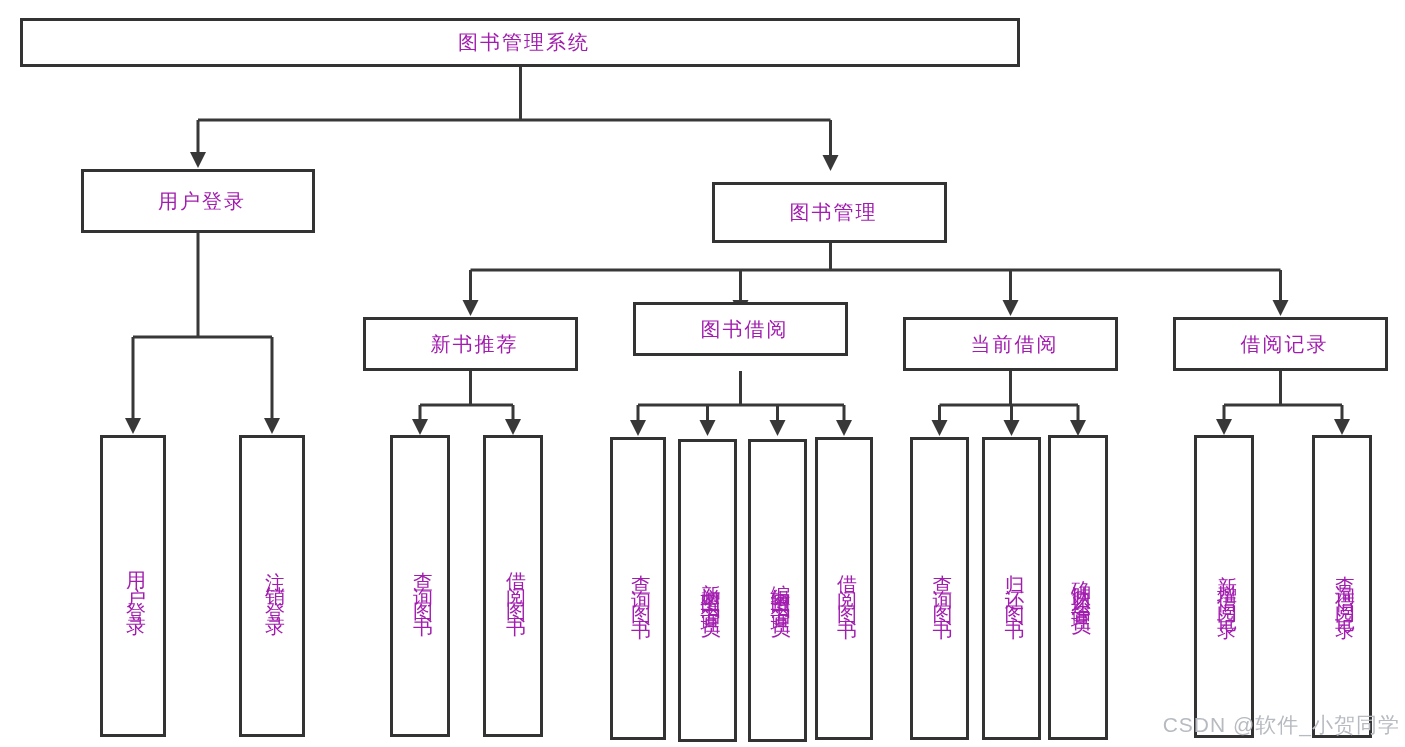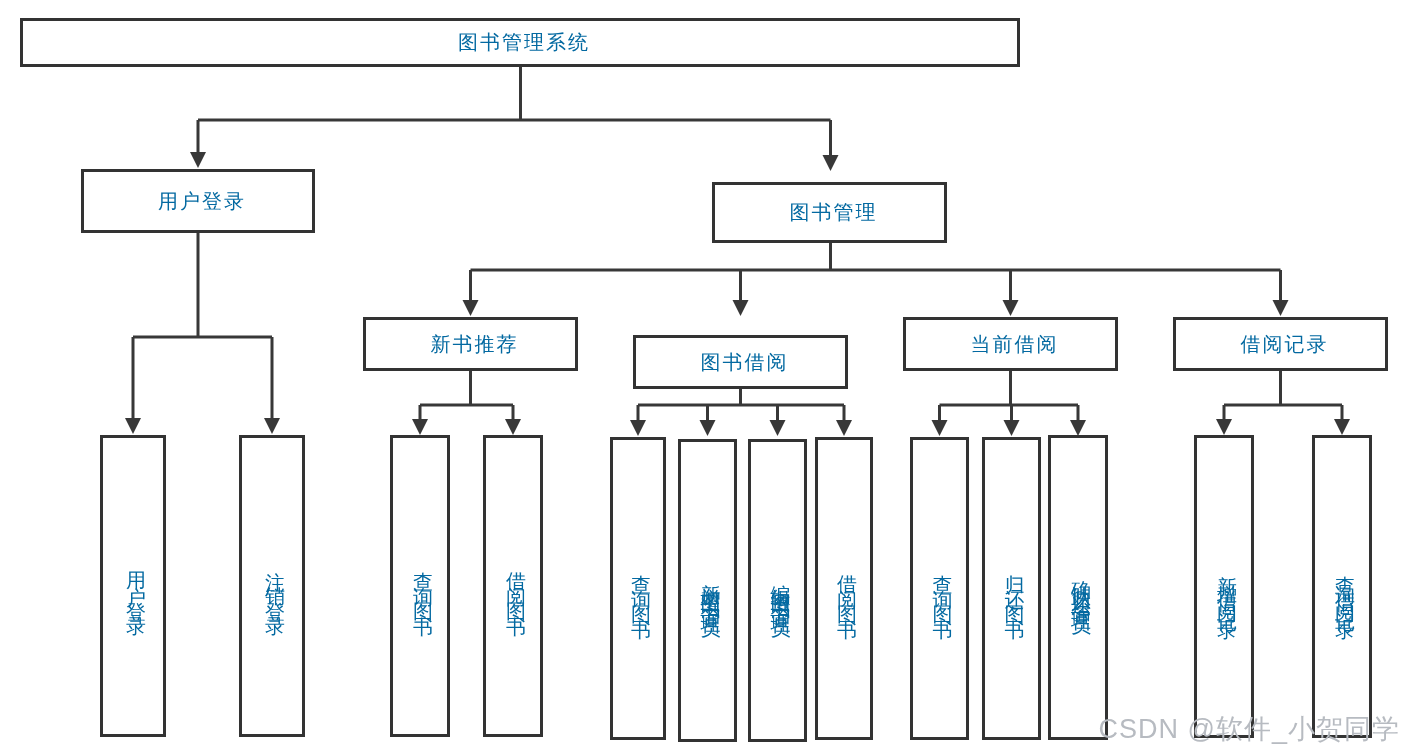--- a/index.html
+++ b/index.html
@@ -31,38 +31,38 @@
     position: absolute;
     box-sizing: border-box;
     background: #ffffff;
     border: 3px solid #333333;
     display: flex;
     align-items: center;
     justify-content: center;
     z-index: 2;
     font-size: 20px;
     letter-spacing: 2px;
-    color: #0369a1;
+    color: #a21caf;
     padding-left: 8px;
   }
   .leaf .vtext {
     writing-mode: vertical-rl;
     text-orientation: mixed;
     white-space: nowrap;
     font-size: 20px;
   }
   .vtext.short { letter-spacing: 15px; }
   .vtext.med   { letter-spacing: 9px;  }
   .vtext.long  { letter-spacing: 5px;  }
   #watermark {
     position: absolute;
     right: 5px;
     top: 711px;
     z-index: 3;
-    font-size: 27px;
+    font-size: 21px;
     letter-spacing: 1px;
     color: #b7bbc1;
   }
 </style>
 </head>
 <body>
 
 <div id="canvas">
 
   <svg id="connectors" viewBox="0 0 1405 747" xmlns="http://www.w3.org/2000/svg">
@@ -122,21 +122,21 @@
   <div class="node" style="left:81px; top:169px; width:234px; height:64px;">
     <span>用户登录</span>
   </div>
   <div class="node" style="left:712px; top:172px; width:235px; height:61px;margin-top:10px;">
     <span>图书管理</span>
   </div>
 
   <div class="node" style="left:363px; top:317px; width:215px; height:54px;">
     <span>新书推荐</span>
   </div>
-  <div class="node" style="left:633px; top:335px; width:215px; height:54px;">
+  <div class="node" style="left:633px; top:302px; width:215px; height:54px;">
     <span>图书借阅</span>
   </div>
   <div class="node" style="left:903px; top:317px; width:215px; height:54px;">
     <span>当前借阅</span>
   </div>
   <div class="node" style="left:1173px; top:317px; width:215px; height:54px;text-align:center;">
     <span>借阅记录</span>
   </div>
 
   <div class="node leaf" style="left:100px; top:435px; width:66px; height:302px;">

